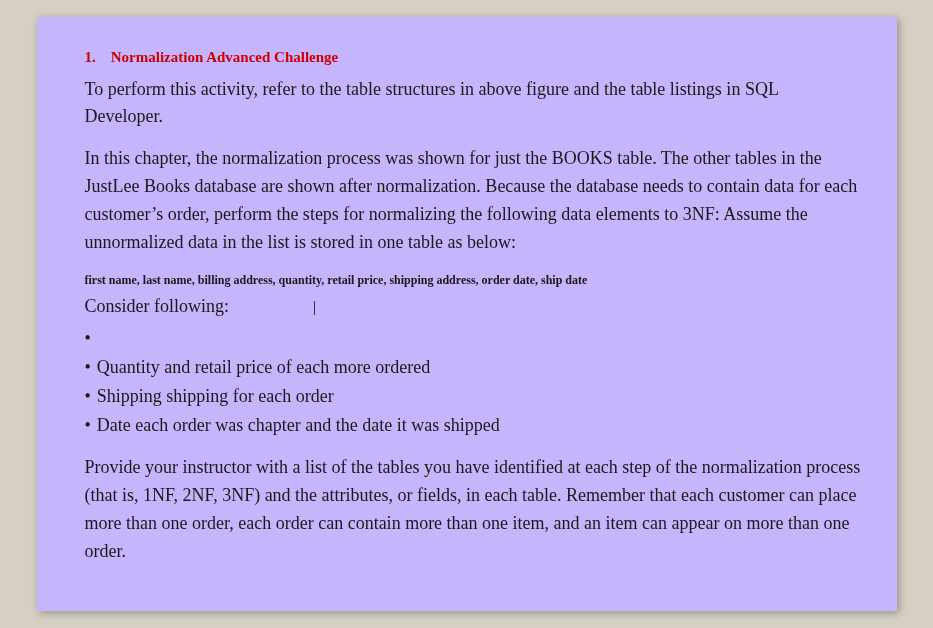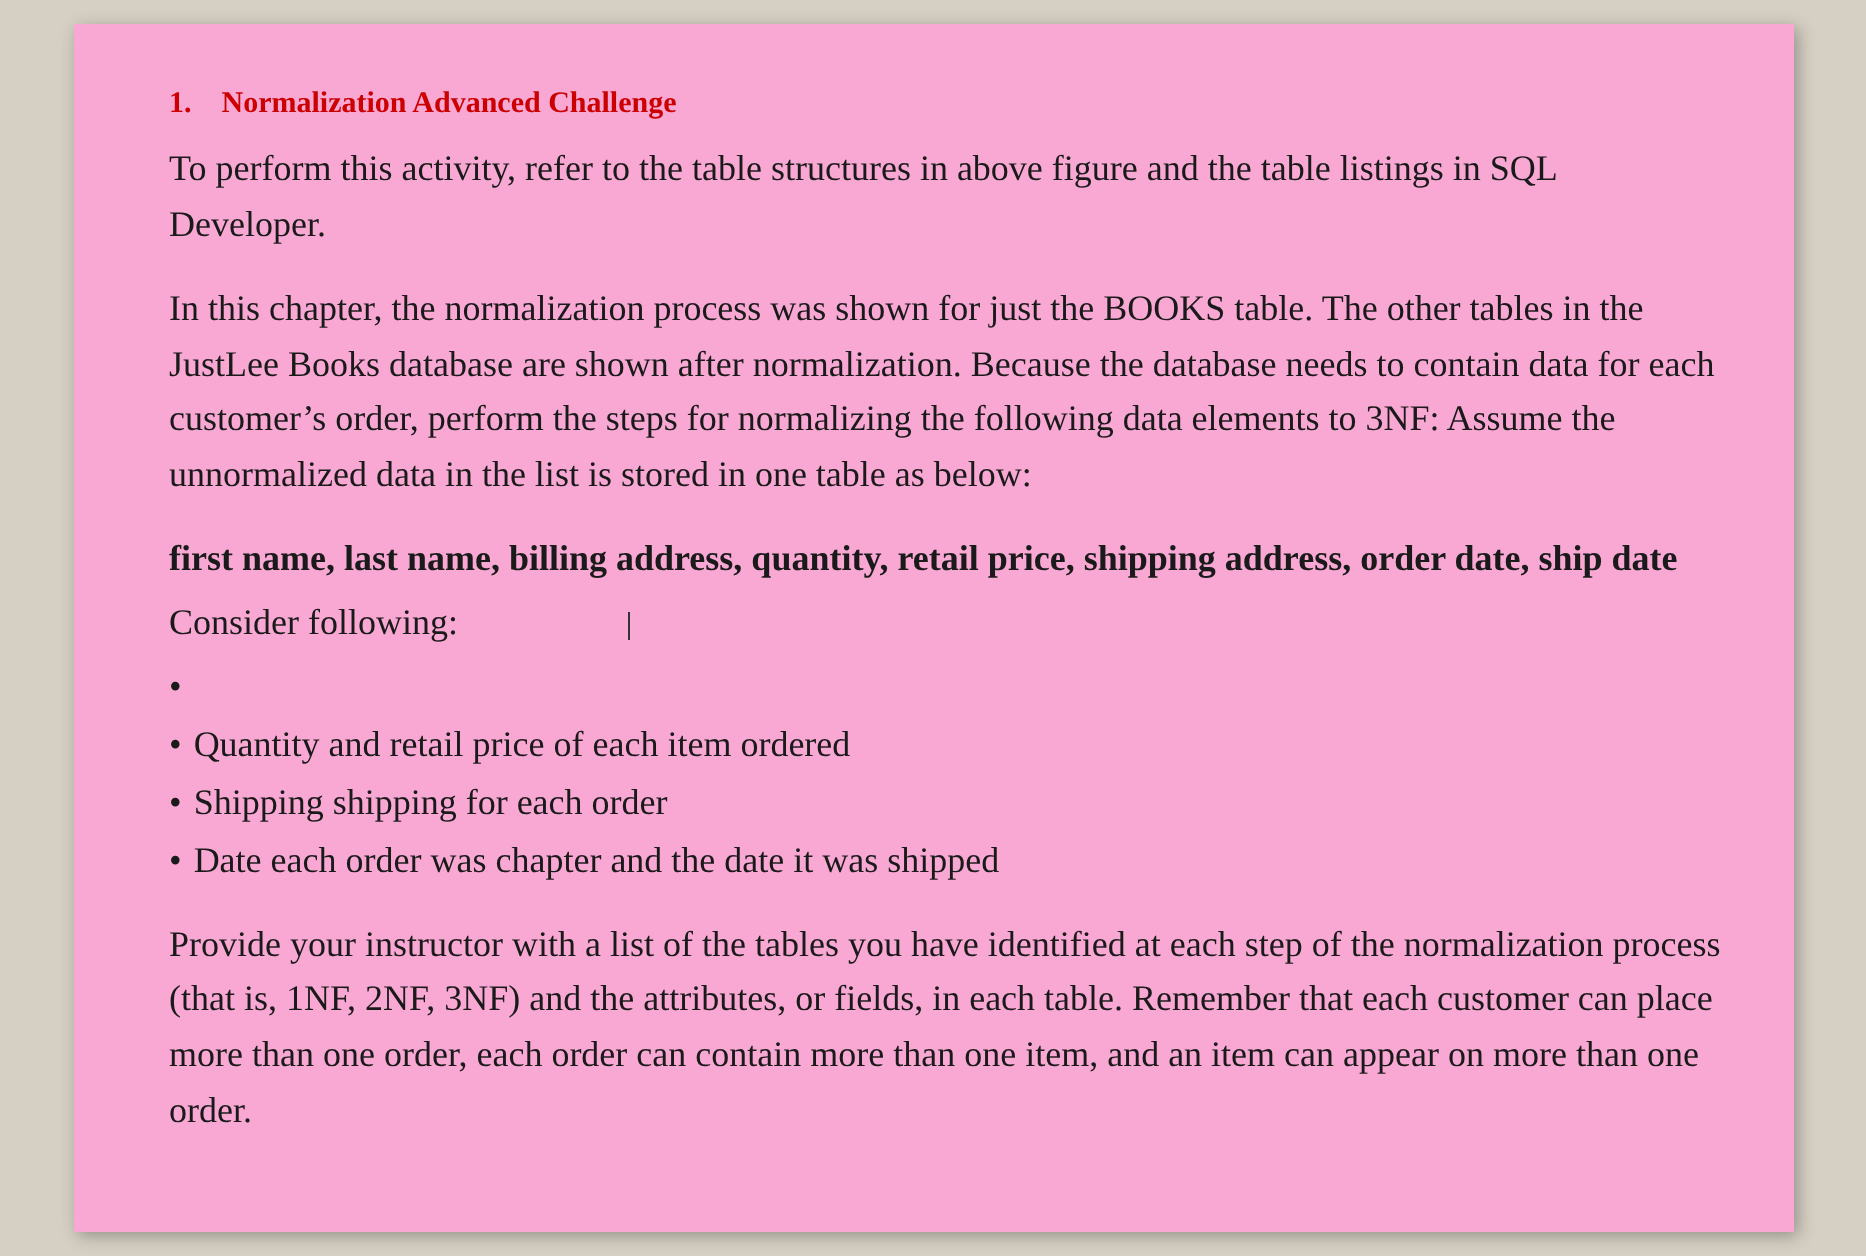--- a/index.html
+++ b/index.html
@@ -12,21 +12,21 @@
       background-color: #d6d0c4;
       width: 933px;
       height: 628px;
       display: flex;
       justify-content: center;
       align-items: center;
       font-family: "Times New Roman", Times, serif;
     }
 
     .page-container {
-      background-color: #f9a8d4;
+      background-color: #c4b5fd;
       width: 860px;
       min-height: 580px;
       padding: 32px 36px 32px 48px;
       box-shadow: 2px 2px 8px rgba(0,0,0,0.3);
     }
 
     .heading {
       font-size: 15px;
       font-weight: bold;
       color: #cc0000;
@@ -34,21 +34,21 @@
     }
 
     .paragraph {
       font-size: 18px;
       color: #1a1a1a;
       line-height: 1.55;
       margin-bottom: 14px;
     }
 
     .bold-list {
-      font-size: 18px;
+      font-size: 12px;
       font-weight: bold;
       color: #1a1a1a;
       line-height: 1.55;
       margin-bottom: 4px;
     }
 
     .underline {
     }
 
     .bullet-section {
@@ -105,21 +105,21 @@
   <div class="bullet-section">
     <div class="consider-label">
       <span>Consider following:</span>
       <span class="cursor-line"></span>
     </div>
     <div class="bullet-item">
       <span class="bullet-dot">•</span>
     </div>
     <div class="bullet-item">
       <span class="bullet-dot">•</span>
-      <span>Quantity and retail price of each item ordered</span>
+      <span>Quantity and retail price of each more ordered</span>
     </div>
     <div class="bullet-item">
       <span class="bullet-dot">•</span>
       <span>Shipping shipping for each order</span>
     </div>
     <div class="bullet-item">
       <span class="bullet-dot">•</span>
       <span>Date each order was chapter and the date it was shipped</span>
     </div>
   </div>

